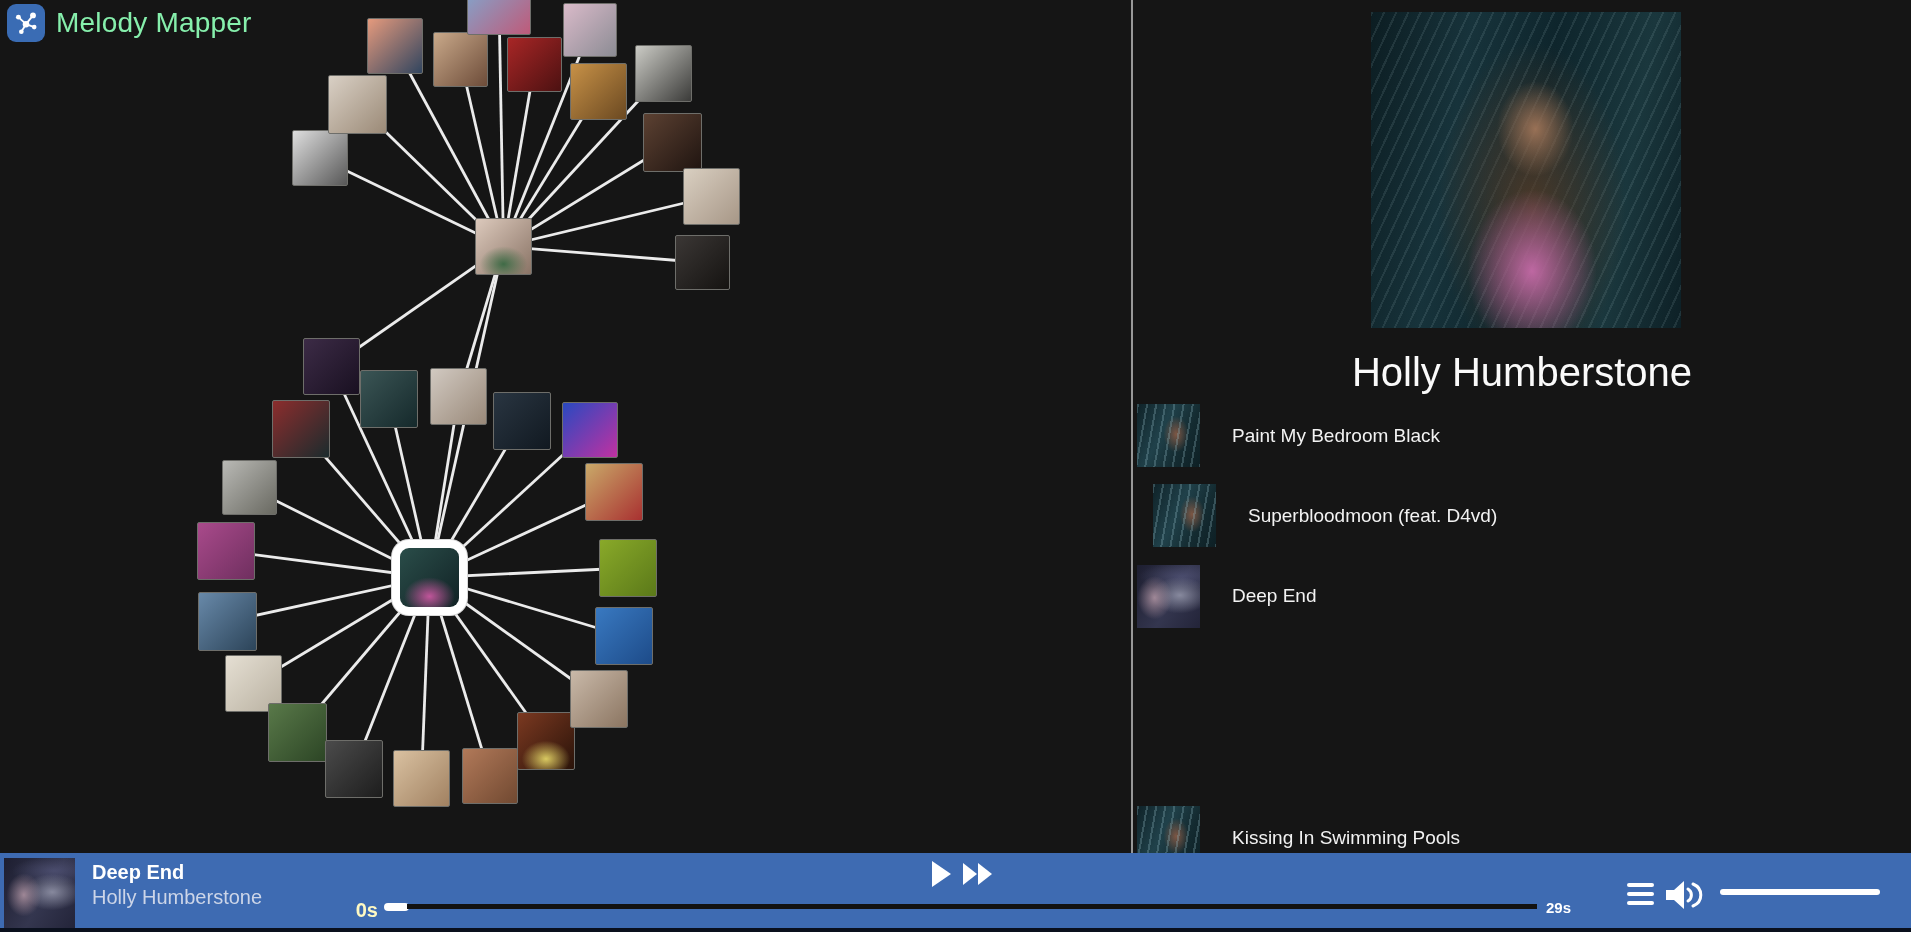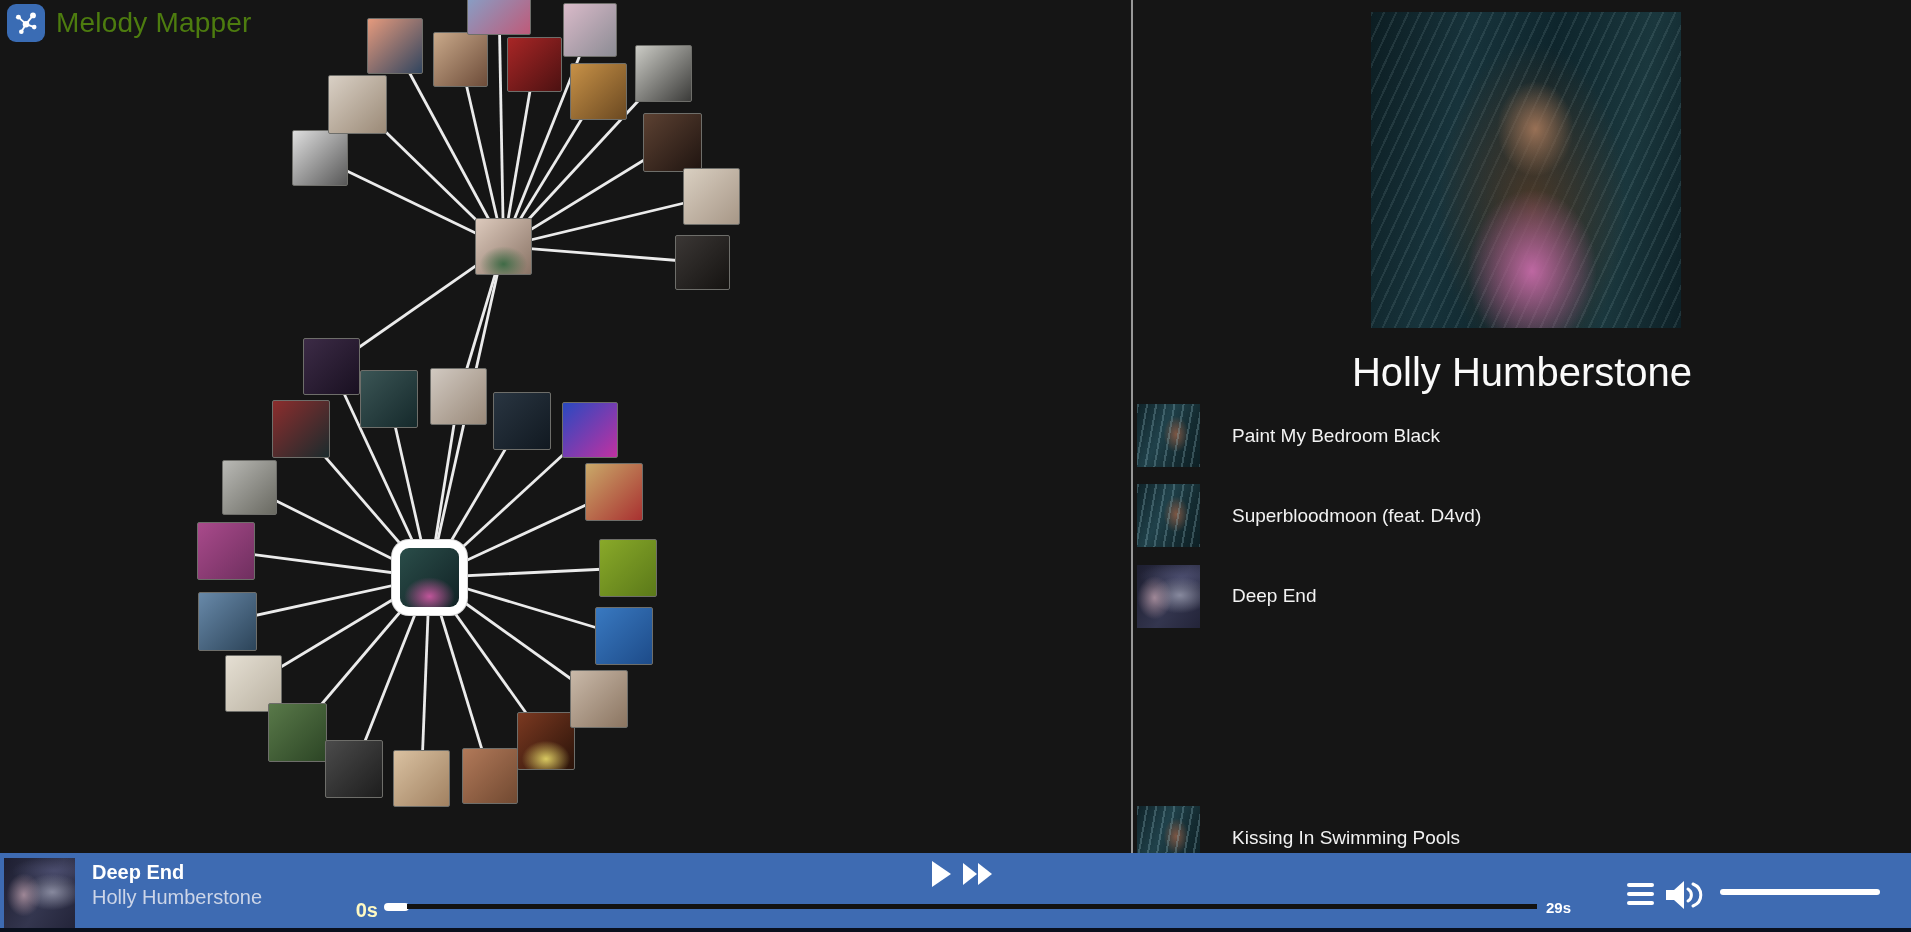--- a/index.html
+++ b/index.html
@@ -3,21 +3,21 @@
 <meta charset="utf-8">
 <style>
   * { margin:0; padding:0; box-sizing:border-box; }
   html,body { width:1911px; height:932px; overflow:hidden; background:#151515;
               font-family:"Liberation Sans", sans-serif; }
 
   
   #brand { position:absolute; left:7px; top:4px; display:flex; align-items:center; z-index:6; }
   #brand .logo { width:38px; height:38px; border-radius:9px; background:#3a6cb4;
                  display:flex; align-items:center; justify-content:center; }
-  #brand .title { color:#4d7c0f; font-size:28px; margin-left:11px; letter-spacing:.2px; }
+  #brand .title { color:#86efac; font-size:28px; margin-left:11px; letter-spacing:.2px; }
 
   
   #graph-panel { position:absolute; left:0; top:0; width:1131px; height:853px; overflow:hidden; }
   #edges { position:absolute; left:0; top:0; z-index:1; }
   .node { position:absolute; z-index:2; border:1px solid #6e6e6a; border-radius:2px; }
   .hub-box { position:absolute; z-index:3; background:#ffffff; border-radius:17px; padding:8px;
              box-shadow:0 0 0 1px #d9d9d9; }
   .hub-box .hub-img { width:100%; height:100%; border-radius:9px; }
 
   #divider { position:absolute; left:1131px; top:0; width:2px; height:853px; background:#989898; }
@@ -173,21 +173,21 @@
 <div id="divider" style="background: rgb(152, 152, 152);"></div>
 
 <div id="artist-panel">
   <div id="artist-photo"></div>
   <div id="artist-name">Holly Humberstone</div>
   <div id="track-list">
       <div class="track-row" style="top: 404px;">
         <div class="track-thumb art-teal"></div>
         <div class="track-title">Paint My Bedroom Black</div>
       </div>
-      <div class="track-row" style="top: 484.4px;">
+      <div class="track-row" style="top: 484.4px; margin-left: 16px;">
         <div class="track-thumb art-teal"></div>
         <div class="track-title">Superbloodmoon (feat. D4vd)</div>
       </div>
       <div class="track-row" style="top: 564.8px;">
         <div class="track-thumb art-house"></div>
         <div class="track-title">Deep End</div>
       </div>
       <div class="track-row" style="top: 806px;">
         <div class="track-thumb art-teal"></div>
         <div class="track-title">Kissing In Swimming Pools</div>

